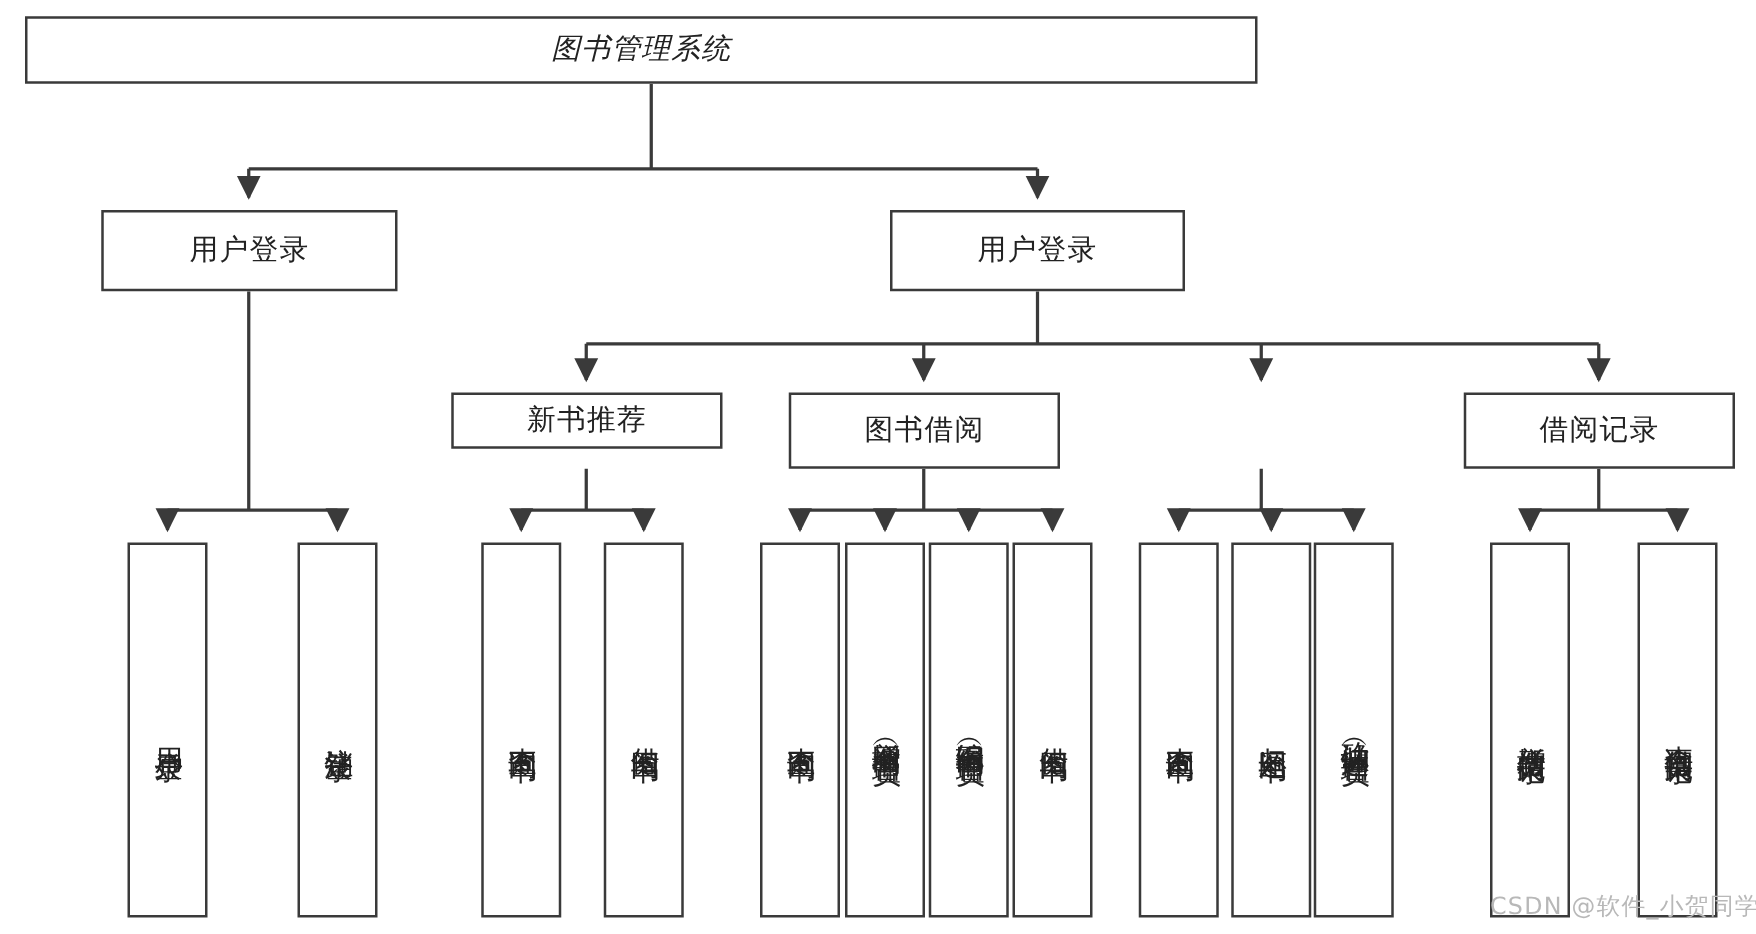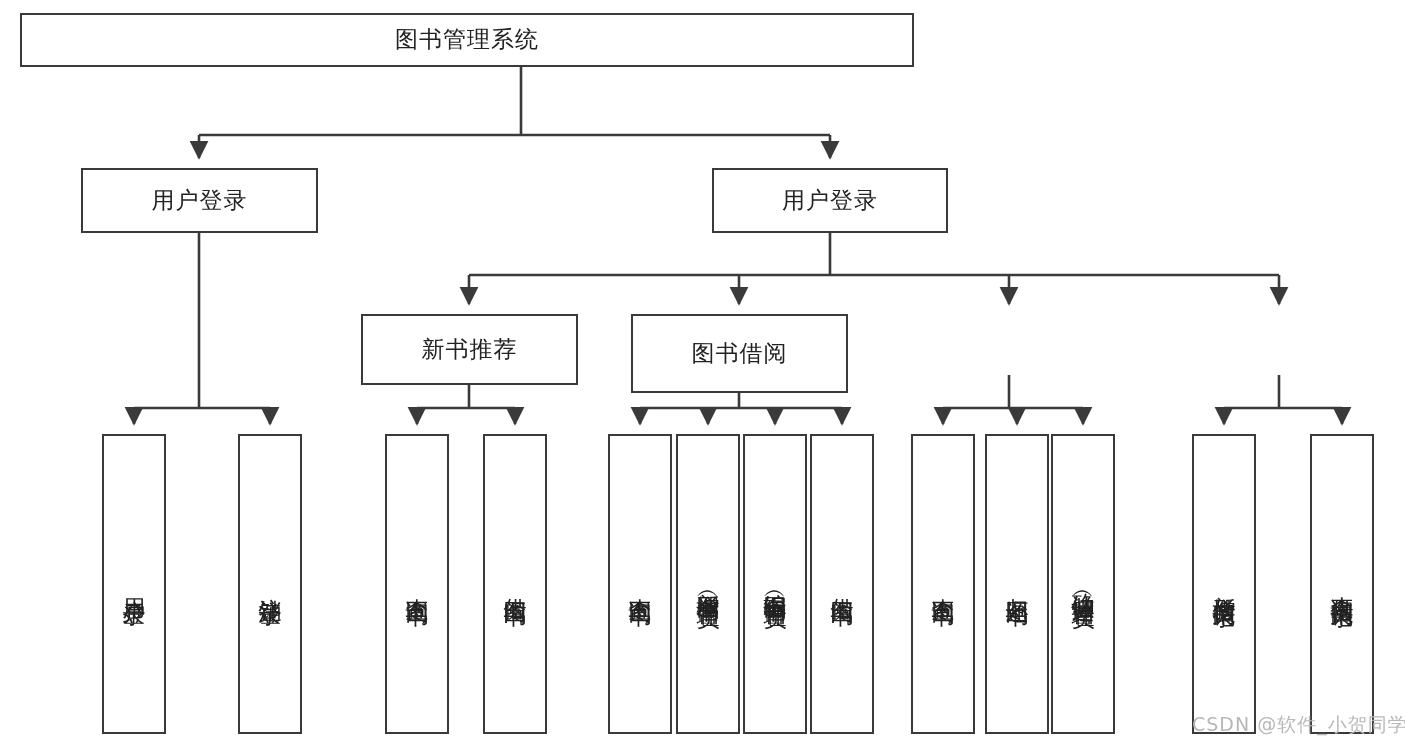--- a/index.html
+++ b/index.html
@@ -115,36 +115,39 @@
       <path d="M 1017 408 L 1017 424" marker-end="url(#arrow)"></path>
       <path d="M 1083 408 L 1083 424" marker-end="url(#arrow)"></path>
 
       <path d="M 1279 375 L 1279 408"></path>
       <path d="M 1224 408 L 1342 408"></path>
       <path d="M 1224 408 L 1224 424" marker-end="url(#arrow)"></path>
       <path d="M 1342 408 L 1342 424" marker-end="url(#arrow)"></path>
     </g>
   </svg>
 
-  <div class="node root horiz" style="left:20px; top:13px; width:894px; height:54px;">
+  <div class="node root horiz" style="left:20px; top:13px; width:986px; height:54px;font-style:italic;">
     <span>图书管理系统</span>
   </div>
 
   <div class="node horiz" style="left:81px; top:168px; width:237px; height:65px;">
     <span>用户登录</span>
   </div>
   <div class="node horiz" style="left:712px; top:168px; width:236px; height:65px;">
     <span>用户登录</span>
   </div>
 
-  <div class="node horiz" style="left:361px; top:314px; width:217px; height:71px;">
+  <div class="node horiz" style="left:361px; top:314px; width:217px; height:45px;">
     <span>新书推荐</span>
   </div>
-  <div class="node horiz" style="left:631px; top:314px; width:217px; height:79px;">
+  <div class="node horiz" style="left:631px; top:314px; width:217px; height:61px;">
     <span>图书借阅</span>
+  </div>
+  <div class="node horiz" style="left:1171px; top:314px; width:217px; height:61px;">
+    <span>借阅记录</span>
   </div>
 
   <div class="node leaf" style="left:102px; top:434px; width:64px; height:300px;">
     <span class="vtext">用户登录</span>
   </div>
   <div class="node leaf" style="left:238px; top:434px; width:64px; height:300px;">
     <span class="vtext">注销登录</span>
   </div>
   <div class="node leaf" style="left:385px; top:434px; width:64px; height:300px;">
     <span class="vtext">查询图书</span>

